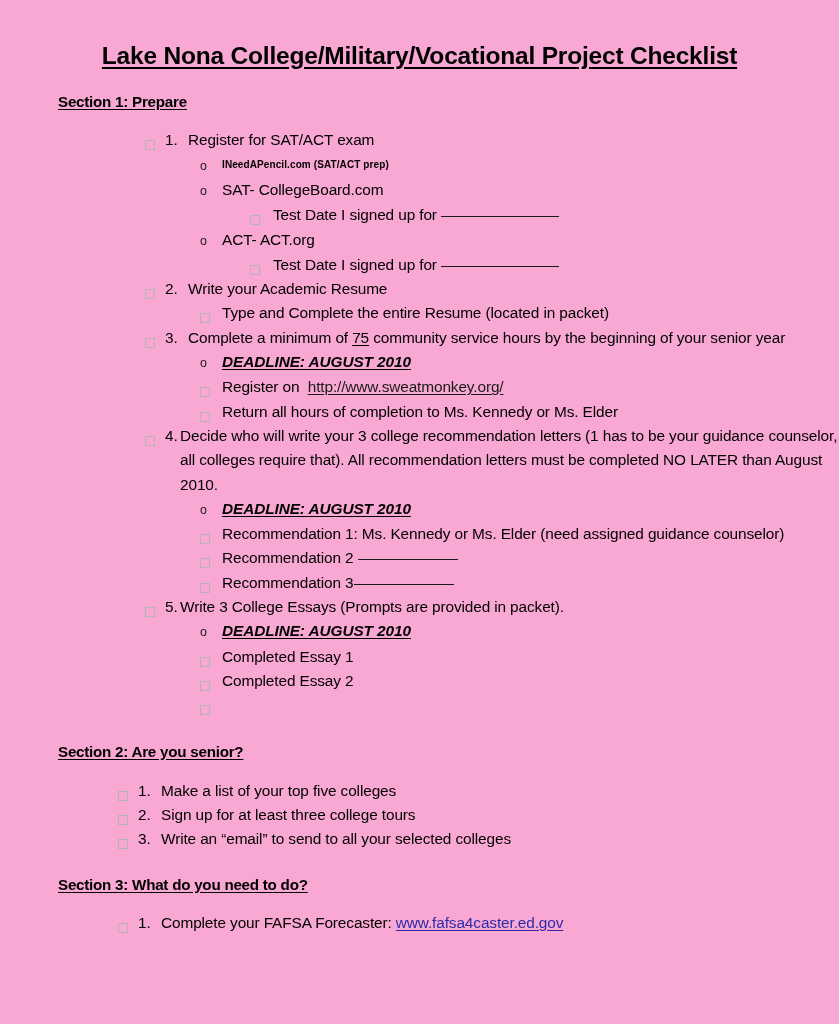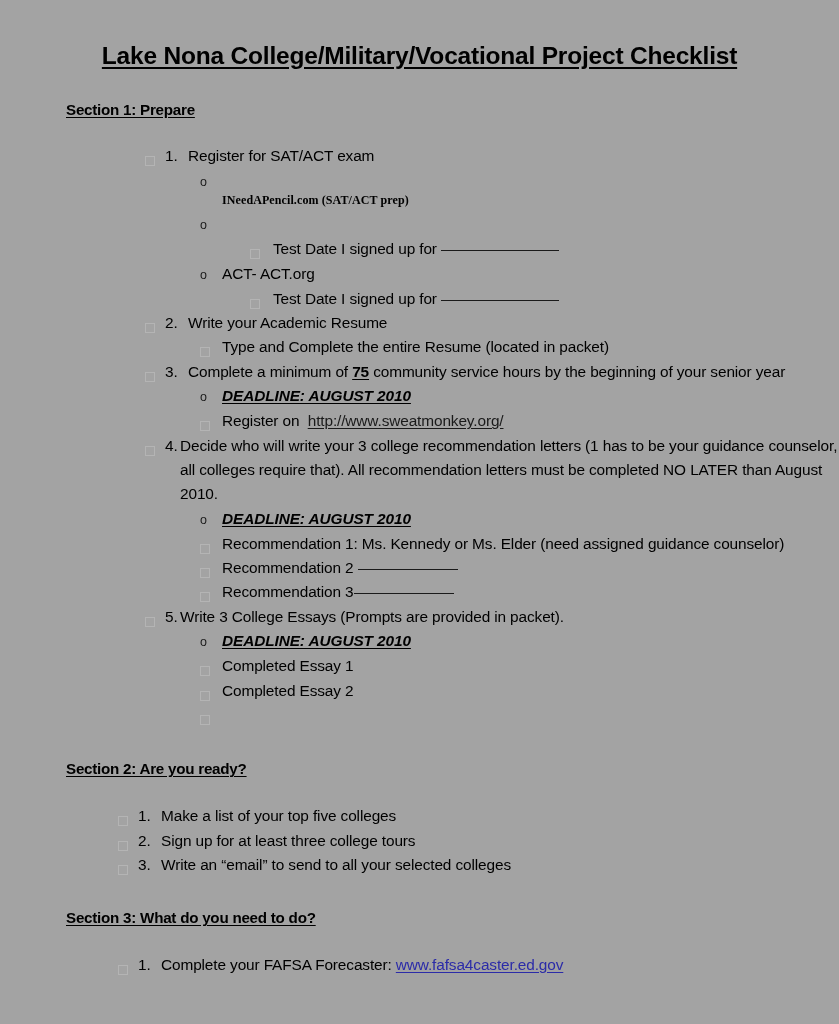--- a/index.html
+++ b/index.html
@@ -12,21 +12,21 @@
     height: 1024px;
     font-family: "Liberation Sans", sans-serif;
     color: #000000;
     -webkit-font-smoothing: antialiased;
   }
 
   .page {
     position: relative;
     width: 839px;
     height: 1024px;
-    background: #a3a3a3;
+    background: #f9a8d4;
     overflow: hidden;
     box-sizing: border-box;
   }
 
   
   .doc-title {
     text-align: center;
     font-size: 24.5px;
     font-weight: bold;
     letter-spacing: -0.2px;
@@ -38,21 +38,21 @@
     padding-right: 20px;
     line-height: 1.15;
   }
 
   
   .section-heading {
     font-size: 15.2px;
     font-weight: bold;
     text-decoration: underline;
     text-underline-offset: 2px;
-    margin: 8px;
+    margin: 0;
     padding-left: 58px;
     line-height: 1.2;
     letter-spacing: -0.25px;
   }
   .sec1-heading { padding-top: 23px; }
   .sec2-heading { padding-top: 25px; }
   .sec3-heading { padding-top: 24px; }
   .sec4-heading { padding-top: 25px; }
 
   
@@ -120,21 +120,21 @@
   .lvl3 .marker { width: 23px; }
 
   
   .lvl2cb { padding-left: 200px; justify-content: space-between; }
   .lvl2cb .marker { width: 22px; }
 
   
   .lvlA { padding-left: 118px; }
   .lvlA .marker { width: 20px; }
   .lvlA .num { width: 23px; }
-  .bu { font-weight: bold; text-decoration: underline; text-underline-offset: 2px; margin-top: 28px; }
+  .bu { font-weight: normal; text-decoration: underline; text-underline-offset: 2px; margin-top: 28px; }
   .deadline {
     font-weight: bold;
     font-style: italic;
     text-decoration: underline;
     text-underline-offset: 2px;
     letter-spacing: -0.1px;
   }
   .plainlink {
     text-decoration: underline;
     text-underline-offset: 2px;
@@ -150,25 +150,24 @@
     border-bottom: 1.4px solid #1a1a1a;
     vertical-align: baseline;
     position: relative;
     top: -3px;
   }
   .blank-lg { width: 118px; }
   .blank-md { width: 100px; }
 
   
   .alt-bold {
-    font-family: Liberation Serif, serif;
+    font-family: Liberation Sans, sans-serif;
     font-weight: bold;
-    font-size: 12px;
+    font-size: 10px;
     letter-spacing: 0.1px;
-    margin-top: 19px;
   }
 </style>
 </head>
 <body>
 
 <div class="page">
 
   <h1 class="doc-title">Lake Nona College/Military/Vocational Project Checklist</h1>
 
   <div class="section-heading sec1-heading">Section 1:  Prepare</div>
@@ -181,20 +180,21 @@
       <span class="txt">Register for SAT/ACT exam</span>
     </div>
 
     <div class="row lvl2">
       <span class="marker"><span class="obullet">o</span></span>
       <span class="txt alt-bold">INeedAPencil.com (SAT/ACT prep)</span>
     </div>
 
     <div class="row lvl2">
       <span class="marker"><span class="obullet">o</span></span>
+      <span class="txt">SAT- CollegeBoard.com</span>
     </div>
 
     <div class="row lvl3">
       <span class="marker"><span class="cb"></span></span>
       <span class="txt"><span>Test Date I signed up for</span> <span class="blank blank-lg"></span></span>
     </div>
 
     <div class="row lvl2">
       <span class="marker"><span class="obullet">o</span></span>
       <span class="txt">ACT- ACT.org</span>
@@ -225,20 +225,24 @@
     <div class="row lvl2">
       <span class="marker"><span class="obullet">o</span></span>
       <span class="txt deadline">DEADLINE:  AUGUST 2010</span>
     </div>
 
     <div class="row lvl2cb">
       <span class="marker"><span class="cb"></span></span>
       <span class="txt"><span>Register on</span>&nbsp; <span class="plainlink">http://www.sweatmonkey.org/</span></span>
     </div>
 
+    <div class="row lvl2cb">
+      <span class="marker"><span class="cb"></span></span>
+      <span class="txt">Return all hours of completion to Ms. Kennedy or Ms. Elder</span>
+    </div>
 
     <div class="row lvl1">
       <span class="marker"><span class="cb"></span></span>
       <span class="num tight">4.</span>
       <span class="txt">Decide who will write your 3 college recommendation letters (1 has to be your guidance counselor, all colleges require that).  All recommendation letters must be completed NO LATER than August 2010.</span>
     </div>
 
     <div class="row lvl2">
       <span class="marker"><span class="obullet">o</span></span>
       <span class="txt deadline">DEADLINE:  AUGUST 2010</span>
@@ -279,21 +283,21 @@
       <span class="marker"><span class="cb"></span></span>
       <span class="txt">Completed Essay 2</span>
     </div>
 
     <div class="row lvl2cb">
       <span class="marker"><span class="cb"></span></span>
     </div>
 
   </div>
 
-  <div class="section-heading sec2-heading">Section 2:  Are you ready?</div>
+  <div class="section-heading sec2-heading">Section 2:  Are you senior?</div>
 
   <div class="list-block sec2-list">
     <div class="row lvlA">
       <span class="marker"><span class="cb"></span></span>
       <span class="num">1.</span>
       <span class="txt">Make a list of your top five colleges</span>
     </div>
     <div class="row lvlA">
       <span class="marker"><span class="cb"></span></span>
       <span class="num">2.</span>

